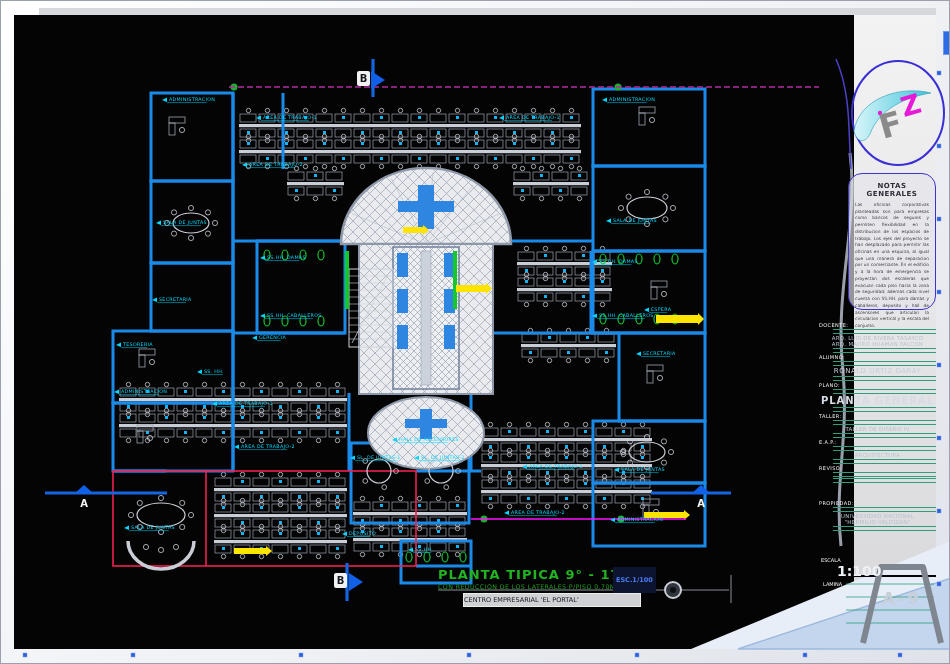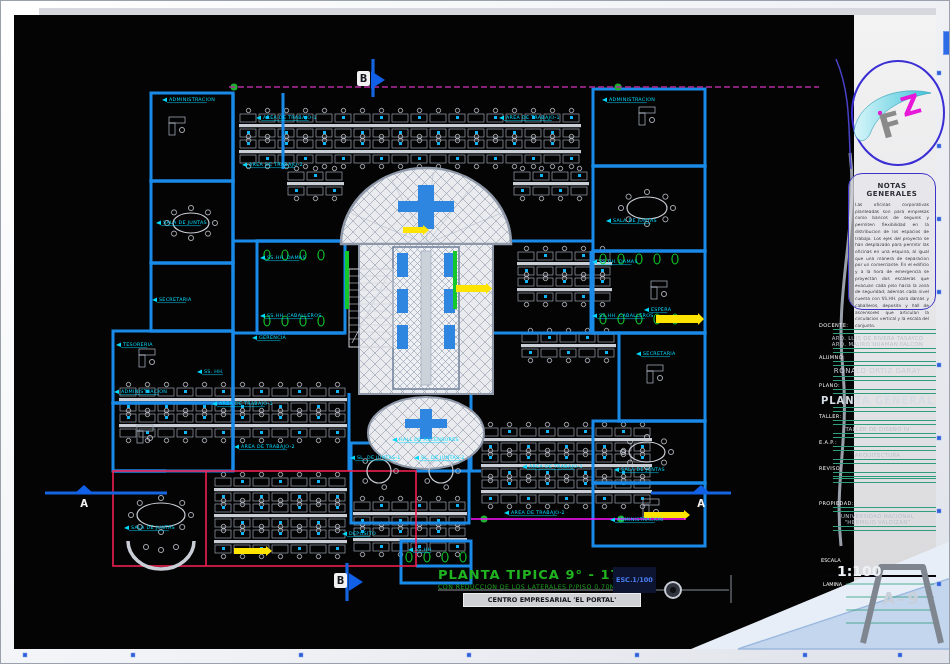--- a/index.html
+++ b/index.html
@@ -5,21 +5,21 @@
   html,body{margin:0;padding:0;background:#f2f3f6;font-family:"DejaVu Sans",sans-serif;}
   .page{position:relative;width:950px;height:664px;overflow:hidden;background:linear-gradient(135deg,#ffffff 0%,#eef0f4 60%,#dfe2e9 100%);border:1px solid #9aa0ac;box-sizing:border-box;}
   .topstrip{position:absolute;left:38px;top:7px;width:897px;height:7px;background:#d6d8dd;}
   .canvas{position:absolute;left:13px;top:14px;width:922px;height:634px;background:#040404;}
   svg{position:absolute;left:0;top:0;}
   .abs{position:absolute;}
   
   .plan-title{color:#21b421;font-weight:bold;font-size:13px;letter-spacing:1px;}
   .plan-sub{color:#1da11d;font-size:6.3px;letter-spacing:.4px;margin-top:1px;}
   .esc{color:#4a7df2;font-size:6.5px;font-weight:bold;background:#0c1430;padding:9px 3px;}
-  .footer-box{background:#cfd1d4;border:1px solid #ececec;color:#16171b;font-size:6.5px;font-weight:bold;text-align:center;line-height:12px;height:12px;}
+  .footer-box{background:#cfd1d4;border:1px solid #ececec;color:#16171b;font-size:6.5px;font-weight:normal;line-height:12px;height:12px;}
   
   .notes{box-sizing:border-box;border:1.5px solid #3c34c8;border-radius:14px;background:rgba(228,228,233,.65);padding:8px 6px 4px 6px;}
   .notes-title{font-size:7px;font-weight:bold;color:#2e2e38;text-align:center;letter-spacing:.5px;}
   .notes-text{font-size:4.35px;line-height:1.55;color:#3c3c46;text-align:justify;margin-top:4px;}
   .fieldrow{position:relative;margin-bottom:0;}
   .flabel{font-size:5px;color:#f2f2f2;letter-spacing:.4px;}
   .fline{height:3px;border-top:1px solid #2f9e7c;border-bottom:1px solid #2f9e7c;margin:1px 0 1px 14px;}
   .v{width:100%;text-align:center;color:#b9c2cc;}
   .v-sm{font-size:5.4px;letter-spacing:.3px;}
   .v-md{font-size:7px;color:#c7ced8;letter-spacing:.5px;}

